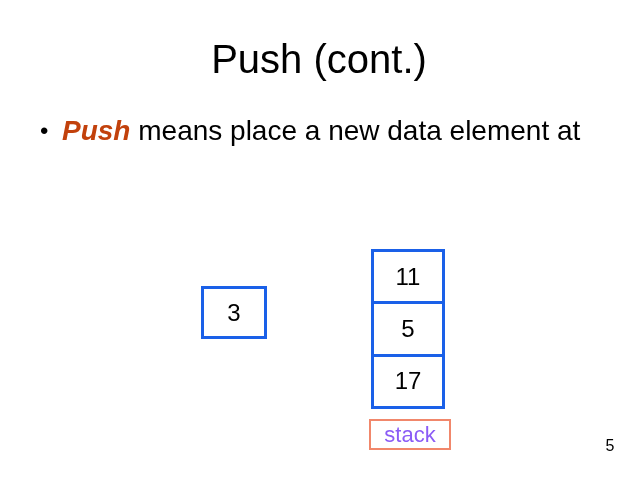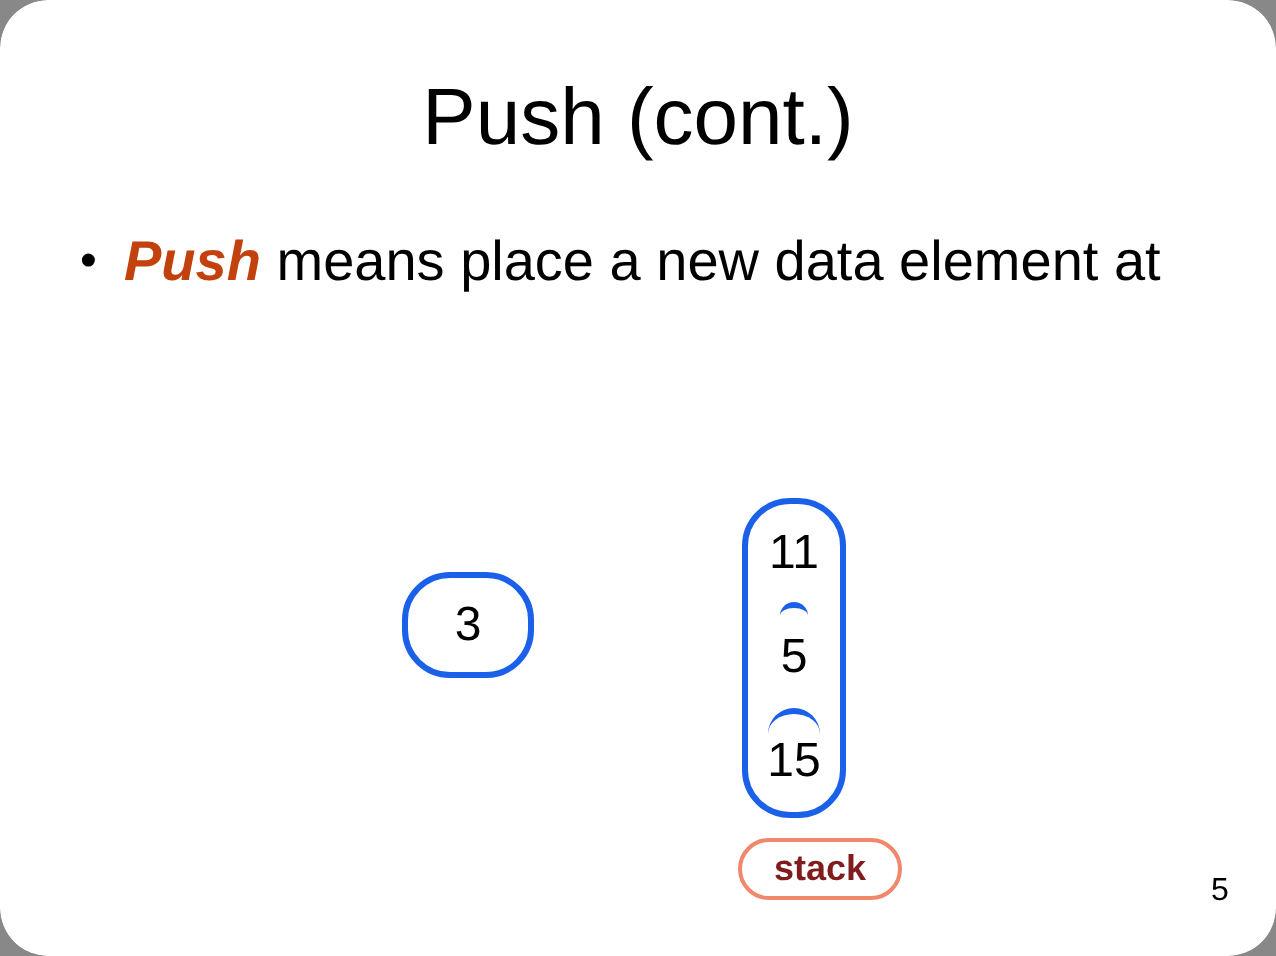--- a/index.html
+++ b/index.html
@@ -1,15 +1,15 @@
 <!DOCTYPE html>
 <html><head>
 <meta charset="utf-8">
 <style>
-  * { margin: 0; padding: 0; box-sizing: border-box; border-radius: 24px; }
+  * { margin: 0; padding: 0; box-sizing: border-box; }
   html, body { background: #888; }
   #slide {
     position: relative;
     width: 638px;
     height: 478px;
     background: #FFFFFF;
     overflow: hidden;
     font-family: "Liberation Sans", sans-serif;
     color: #000000;
   }
@@ -61,27 +61,26 @@
   #new-element-box {
     left: 201px;
     top: 286px;
     width: 66px;
     height: 53px;
   }
   #stack-box {
     position: absolute;
     left: 371px;
     top: 249px;
-    width: 52px;
+    width: 74px;
     height: 160px;
     border: 3px solid #1A60E8;
     background: #FFFFFF;
     display: flex;
     flex-direction: column;
-    align-items: center;
   }
   .stack-cell {
     flex: 1 1 0;
     display: flex;
     align-items: center;
     justify-content: center;
     font-size: 24px;
     color: #000000;
   }
   .stack-cell + .stack-cell {
@@ -91,23 +90,23 @@
     position: absolute;
     left: 369px;
     top: 419px;
     width: 82px;
     height: 31px;
     border: 2px solid #F1876B;
     background: #FFFFFF;
     display: flex;
     align-items: center;
     justify-content: center;
-    font-size: 18px;
-    font-weight: bold;
-    color: #7f1d1d;
+    font-size: 22px;
+    font-weight: normal;
+    color: #8b5cf6;
   }
   #page-number {
     position: absolute;
     left: 598px;
     top: 437px;
     width: 24px;
     text-align: center;
     font-size: 16px;
     color: #000000;
   }
@@ -124,20 +123,20 @@
     <span class="bullet-text"><span class="kw">Push</span><span> means place a new data element at</span><br></span>
   </div>
 
   <div id="new-element-box" class="blue-box">
     <span>3</span>
   </div>
 
   <div id="stack-box">
     <div class="stack-cell">11</div>
     <div class="stack-cell">5</div>
-    <div class="stack-cell">15</div>
+    <div class="stack-cell">17</div>
   </div>
 
   <div id="stack-label">stack</div>
 
   <div id="page-number">5</div>
 
 </div>
 
 </body></html>

